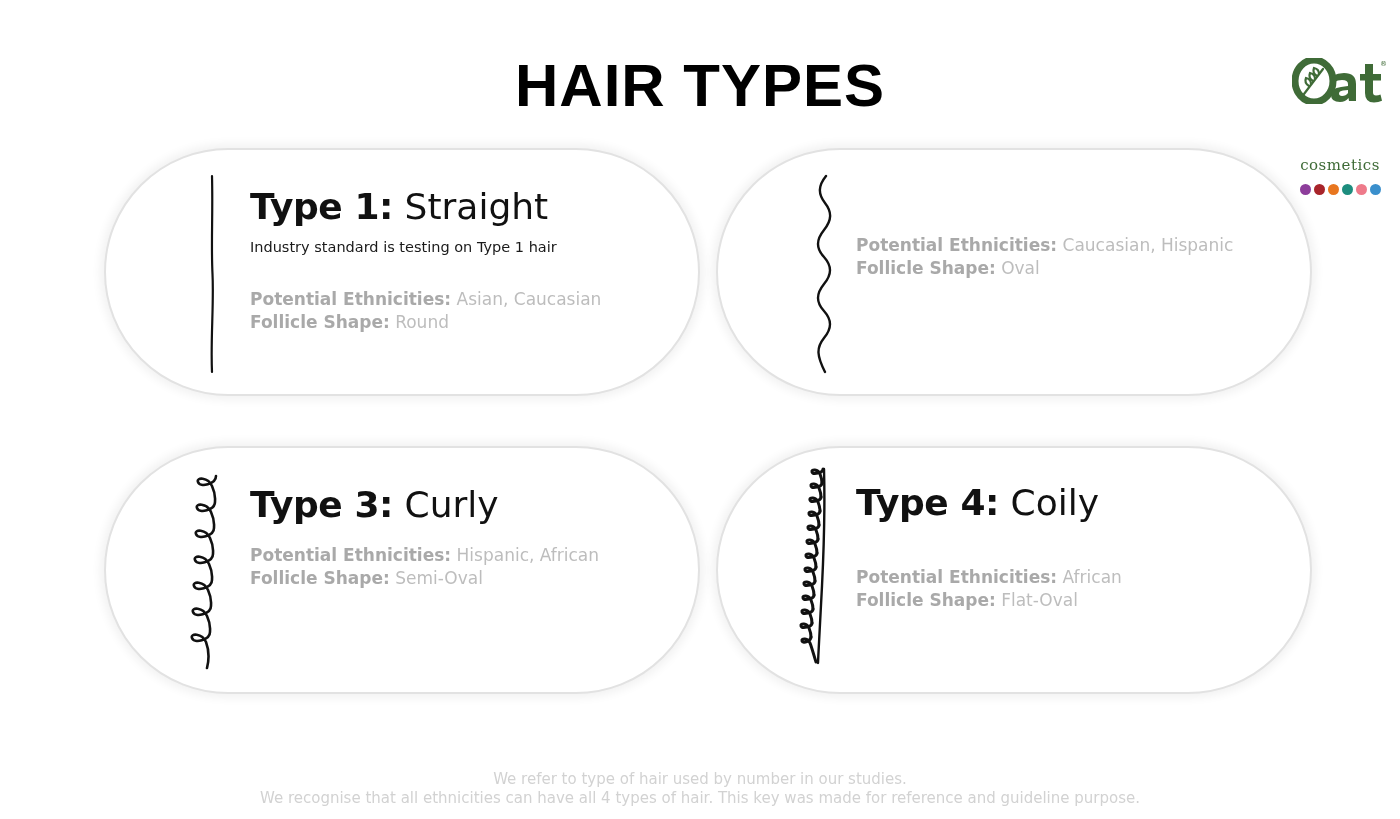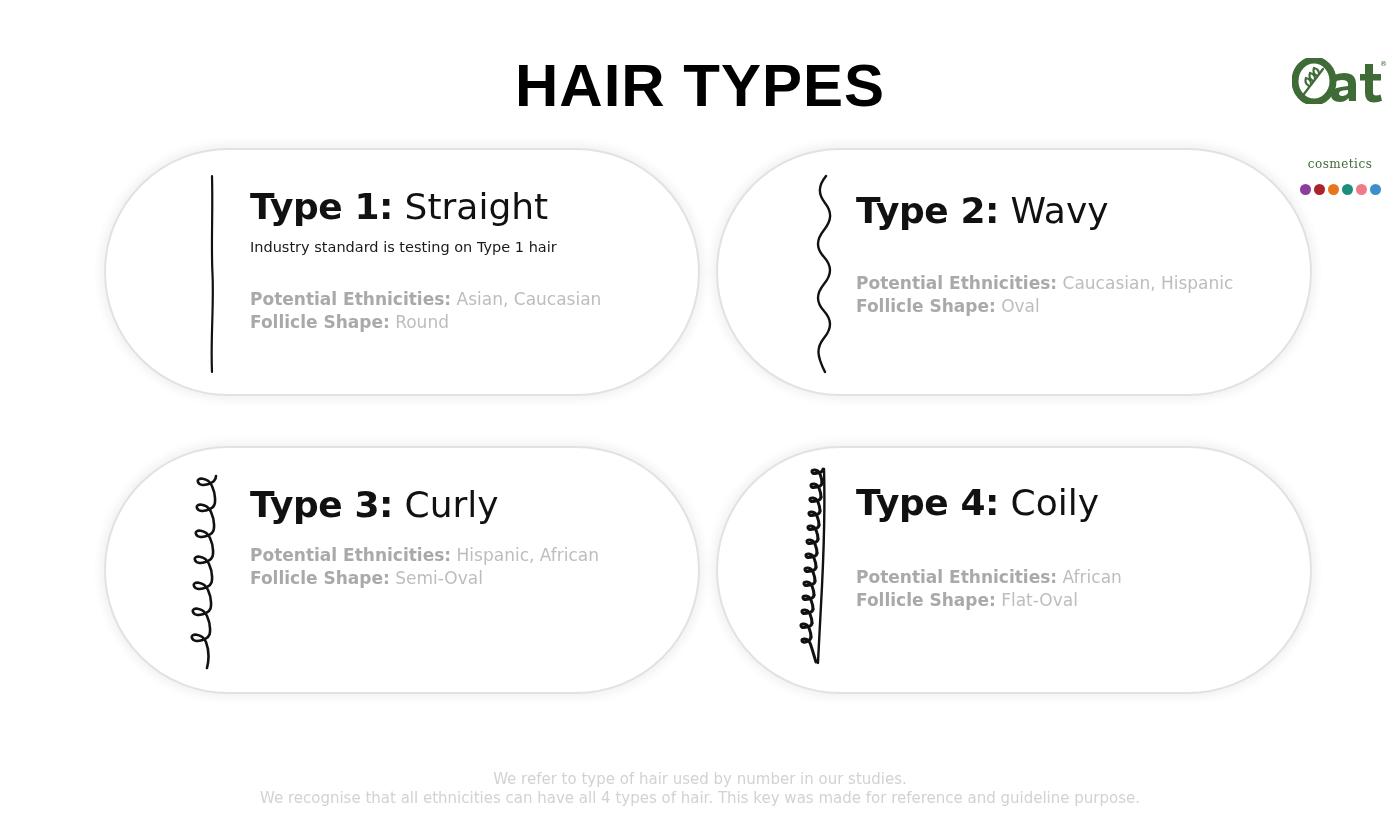--- a/index.html
+++ b/index.html
@@ -52,21 +52,21 @@
     color: #3f6b37;
     font-family: "DejaVu Sans", sans-serif;
   }
   .logo-word {
     position: absolute;
     top: 100px;
     left: 0;
     width: 96px;
     text-align: center;
     font-family: "DejaVu Serif", serif;
-    font-size: 12px;
+    font-size: 15px;
     letter-spacing: 0.5px;
     color: #3f6b37;
     line-height: 1;
   }
   .logo-dots {
     position: absolute;
     top: 126px;
     left: 0;
     width: 96px;
     display: flex;
@@ -248,24 +248,20 @@
       <path d="M32 2
                C24 12 24 20 31 29
                C38 38 38 46 30 56
                C22 66 22 74 30 83
                C38 92 38 100 30 110
                C22 120 22 128 30 137
                C38 146 38 154 30 164
                C22 174 23 182 31 198" fill="none" stroke="#111" stroke-width="2.4" stroke-linecap="round"></path>
     </svg>
     <div class="card-body">
-      <div class="card-heading">
-        <span class="lbl">Type 2:</span>
-        <span class="val">Wavy</span>
-      </div>
       <div class="card-meta">
         <div class="meta-row">
           <span class="meta-label">Potential Ethnicities:</span>
           <span class="meta-value">Caucasian, Hispanic</span>
         </div>
         <div class="meta-row">
           <span class="meta-label">Follicle Shape:</span>
           <span class="meta-value">Oval</span>
         </div>
       </div>

